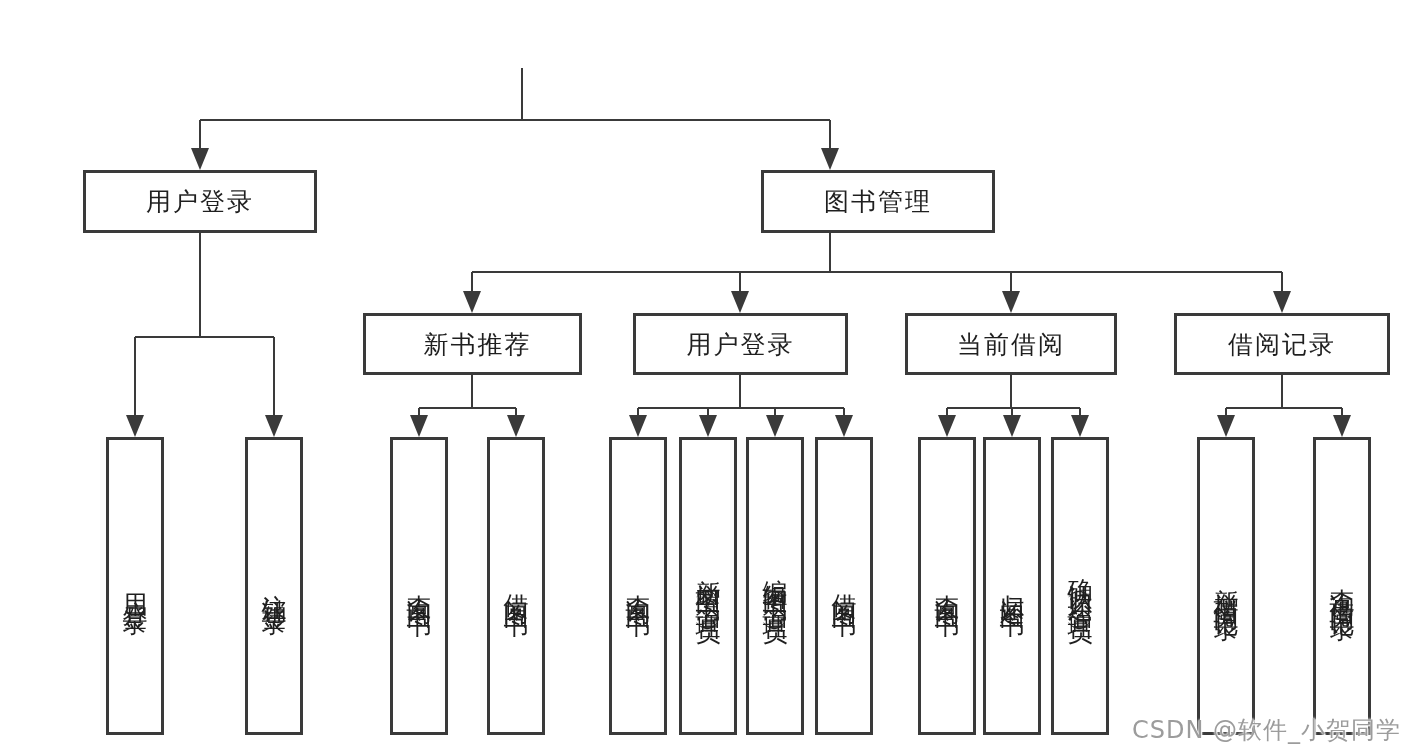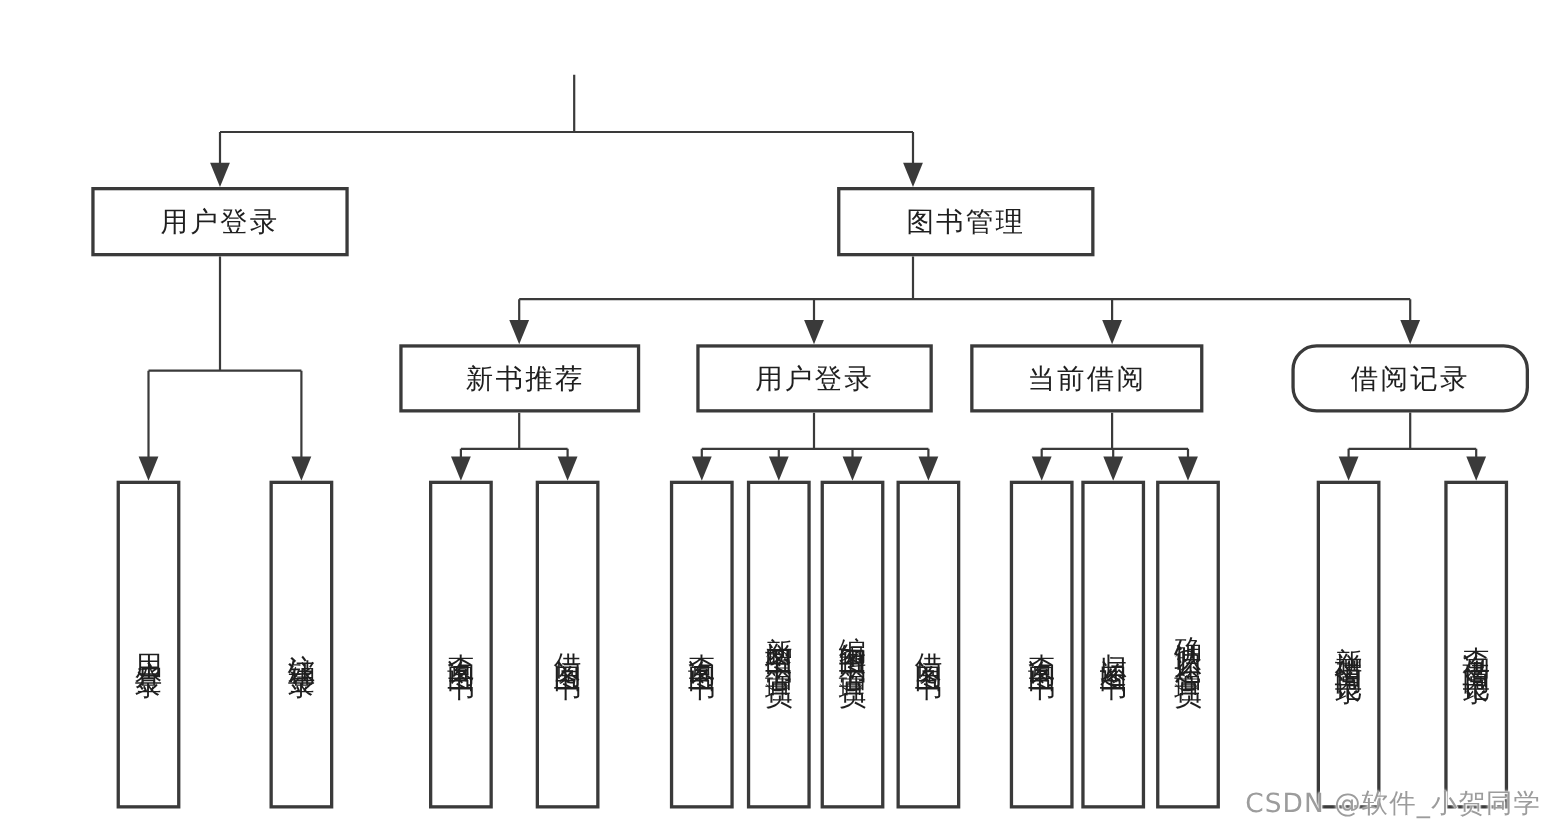--- a/index.html
+++ b/index.html
@@ -97,24 +97,24 @@
   <div class="node" style="left:713px;top:170px;width:234px;height:63px;margin-left:48px;">
     <span>图书管理</span>
   </div>
 
   <div class="node" style="left:363px;top:313px;width:219px;height:62px;padding-left:10px;">
     <span>新书推荐</span>
   </div>
   <div class="node" style="left:633px;top:313px;width:215px;height:62px;">
     <span>用户登录</span>
   </div>
-  <div class="node" style="left:882px;top:313px;width:212px;height:62px;">
+  <div class="node" style="left:905px;top:313px;width:212px;height:62px;">
     <span>当前借阅</span>
   </div>
-  <div class="node" style="left:1174px;top:313px;width:216px;height:62px;border-radius:23px;">
+  <div class="node" style="left:1174px;top:313px;width:216px;height:62px;">
     <span>借阅记录</span>
   </div>
 
   <div class="node leaf" style="left:106px;top:437px;width:58px;height:298px;">
     <span>用户登录</span>
   </div>
   <div class="node leaf" style="left:245px;top:437px;width:58px;height:298px;">
     <span>注销登录</span>
   </div>
 

